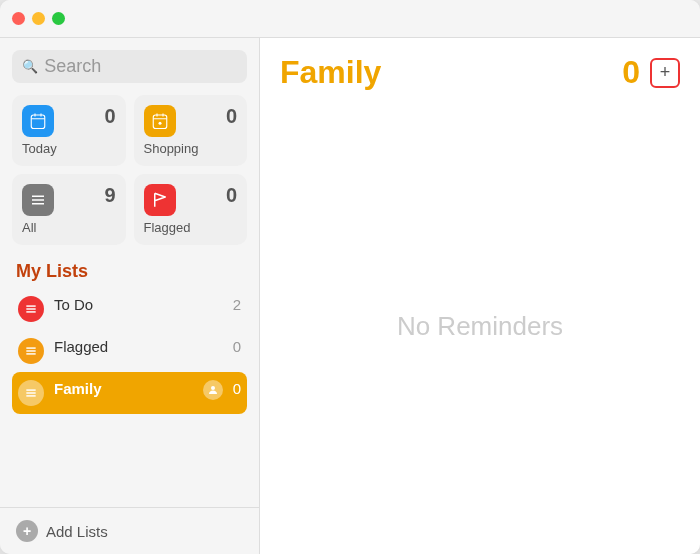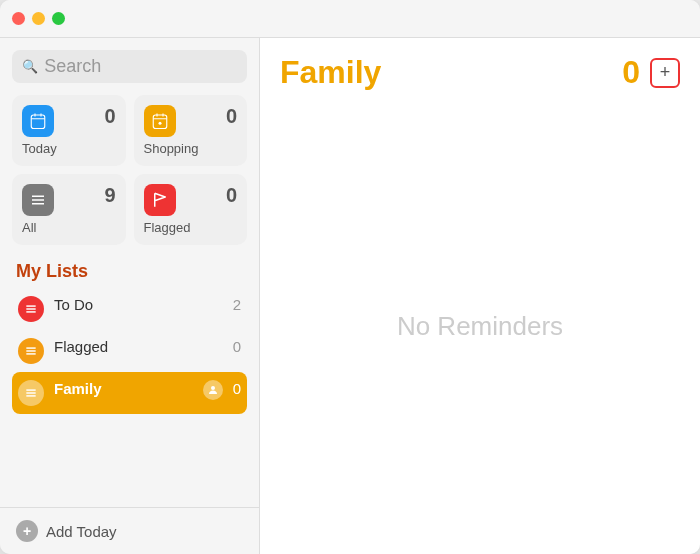--- a/index.html
+++ b/index.html
@@ -415,21 +415,21 @@
               <path d="M4 20c0-4 3.6-7 8-7s8 3 8 7" fill="white"></path>
             </svg>
           </div>
           <span class="list-count">0</span>
         </div>
 
       </div>
 
       <div class="add-list-btn">
         <div class="add-list-icon">+</div>
-        <span class="add-list-label">Add Today</span>
+        <span class="add-list-label">Add Lists</span>
       </div>
     </div>
 
     <div class="detail-panel">
       <div class="detail-top-row">
         <span class="detail-title">Family</span>
         <div style="display:flex; align-items:center; gap:10px;">
           <span class="detail-count">0</span>
           <div class="add-btn">+</div>
         </div>

